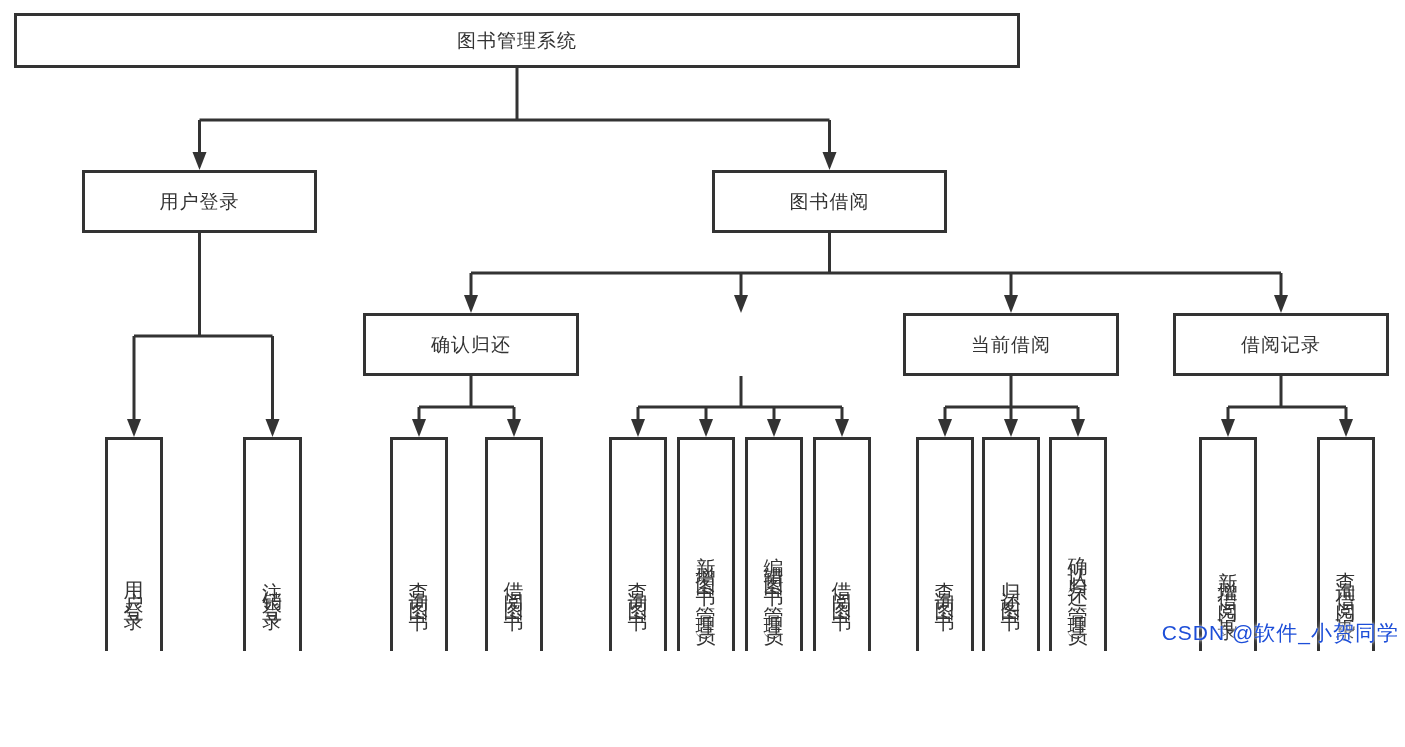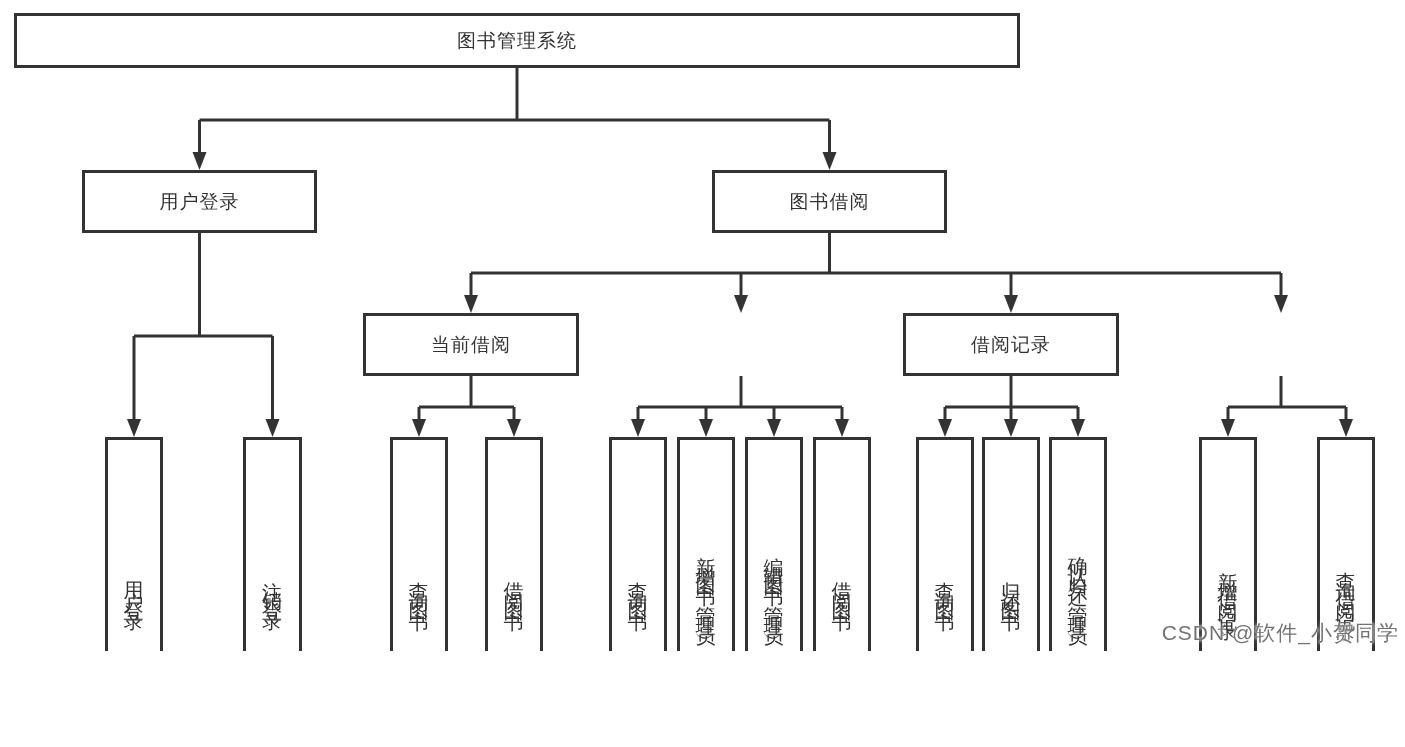--- a/index.html
+++ b/index.html
@@ -12,21 +12,21 @@
     position:absolute;z-index:2;box-sizing:border-box;background:#ffffff;
     border:3px solid #333333;display:flex;align-items:center;justify-content:center;
   }
   .box.h span{font-size:19px;letter-spacing:1px;white-space:nowrap;}
   .box.v span{
     writing-mode:vertical-rl;text-orientation:mixed;
     font-size:20px;line-height:1.1;letter-spacing:10px;white-space:nowrap;
   }
   .watermark{
     position:absolute;z-index:3;right:6px;bottom:4px;
-    font-size:21px;color:#737373;letter-spacing:1px;
+    font-size:21px;color:#1d4ed8;letter-spacing:1px;
     text-shadow:0 0 4px #ffffff,0 0 2px #ffffff;
   }
 </style>
 </head>
 <body>
 
 <div class="canvas">
 
   <svg class="connectors" width="1405" height="747" viewBox="0 0 1405 747">
       <line x1="517" y1="68" x2="517" y2="120" stroke="#333333" stroke-width="3"></line>
@@ -88,23 +88,26 @@
   </div>
 
   <div class="box h" style="left:82px;top:170px;width:235px;height:63px">
     <span>用户登录</span>
   </div>
   <div class="box h" style="left:712px;top:170px;width:235px;height:63px">
     <span>图书借阅</span>
   </div>
 
   <div class="box h" style="left:363px;top:313px;width:216px;height:63px">
+    <span>确认归还</span>
+  </div>
+  <div class="box h" style="left:903px;top:313px;width:216px;height:63px">
     <span>当前借阅</span>
   </div>
-  <div class="box h" style="left:903px;top:313px;width:216px;height:63px">
+  <div class="box h" style="left:1173px;top:313px;width:216px;height:63px">
     <span>借阅记录</span>
   </div>
 
   <div class="box v" style="left:105px;top:437px;width:58px;height:298px">
     <span>用户登录</span>
   </div>
   <div class="box v" style="left:243px;top:437px;width:59px;height:298px">
     <span>注销登录</span>
   </div>
 

